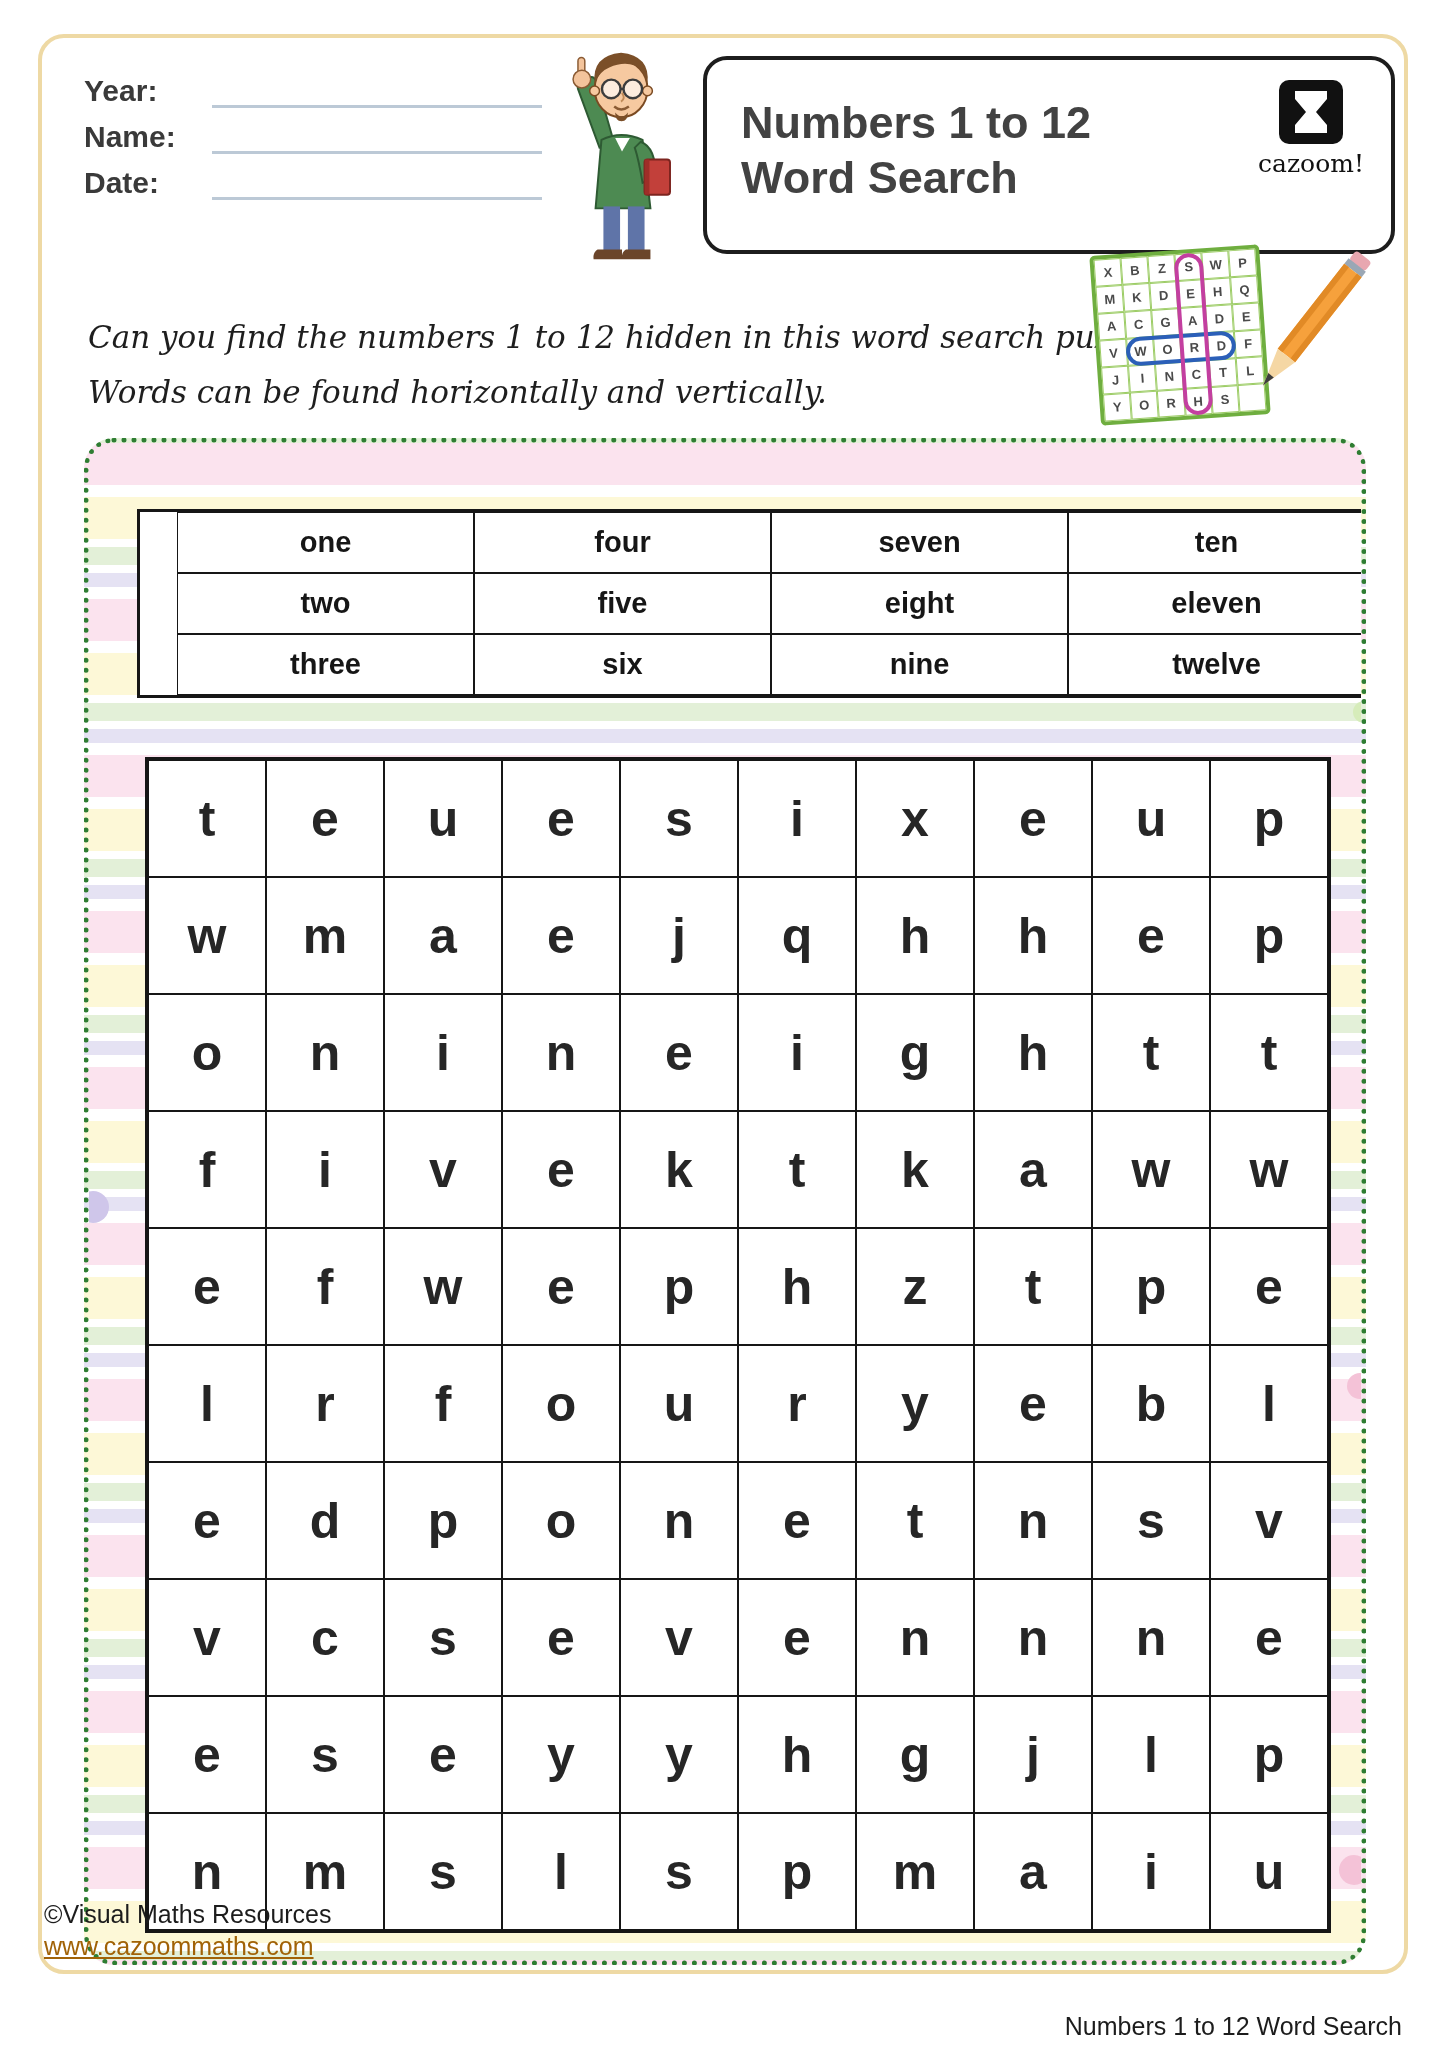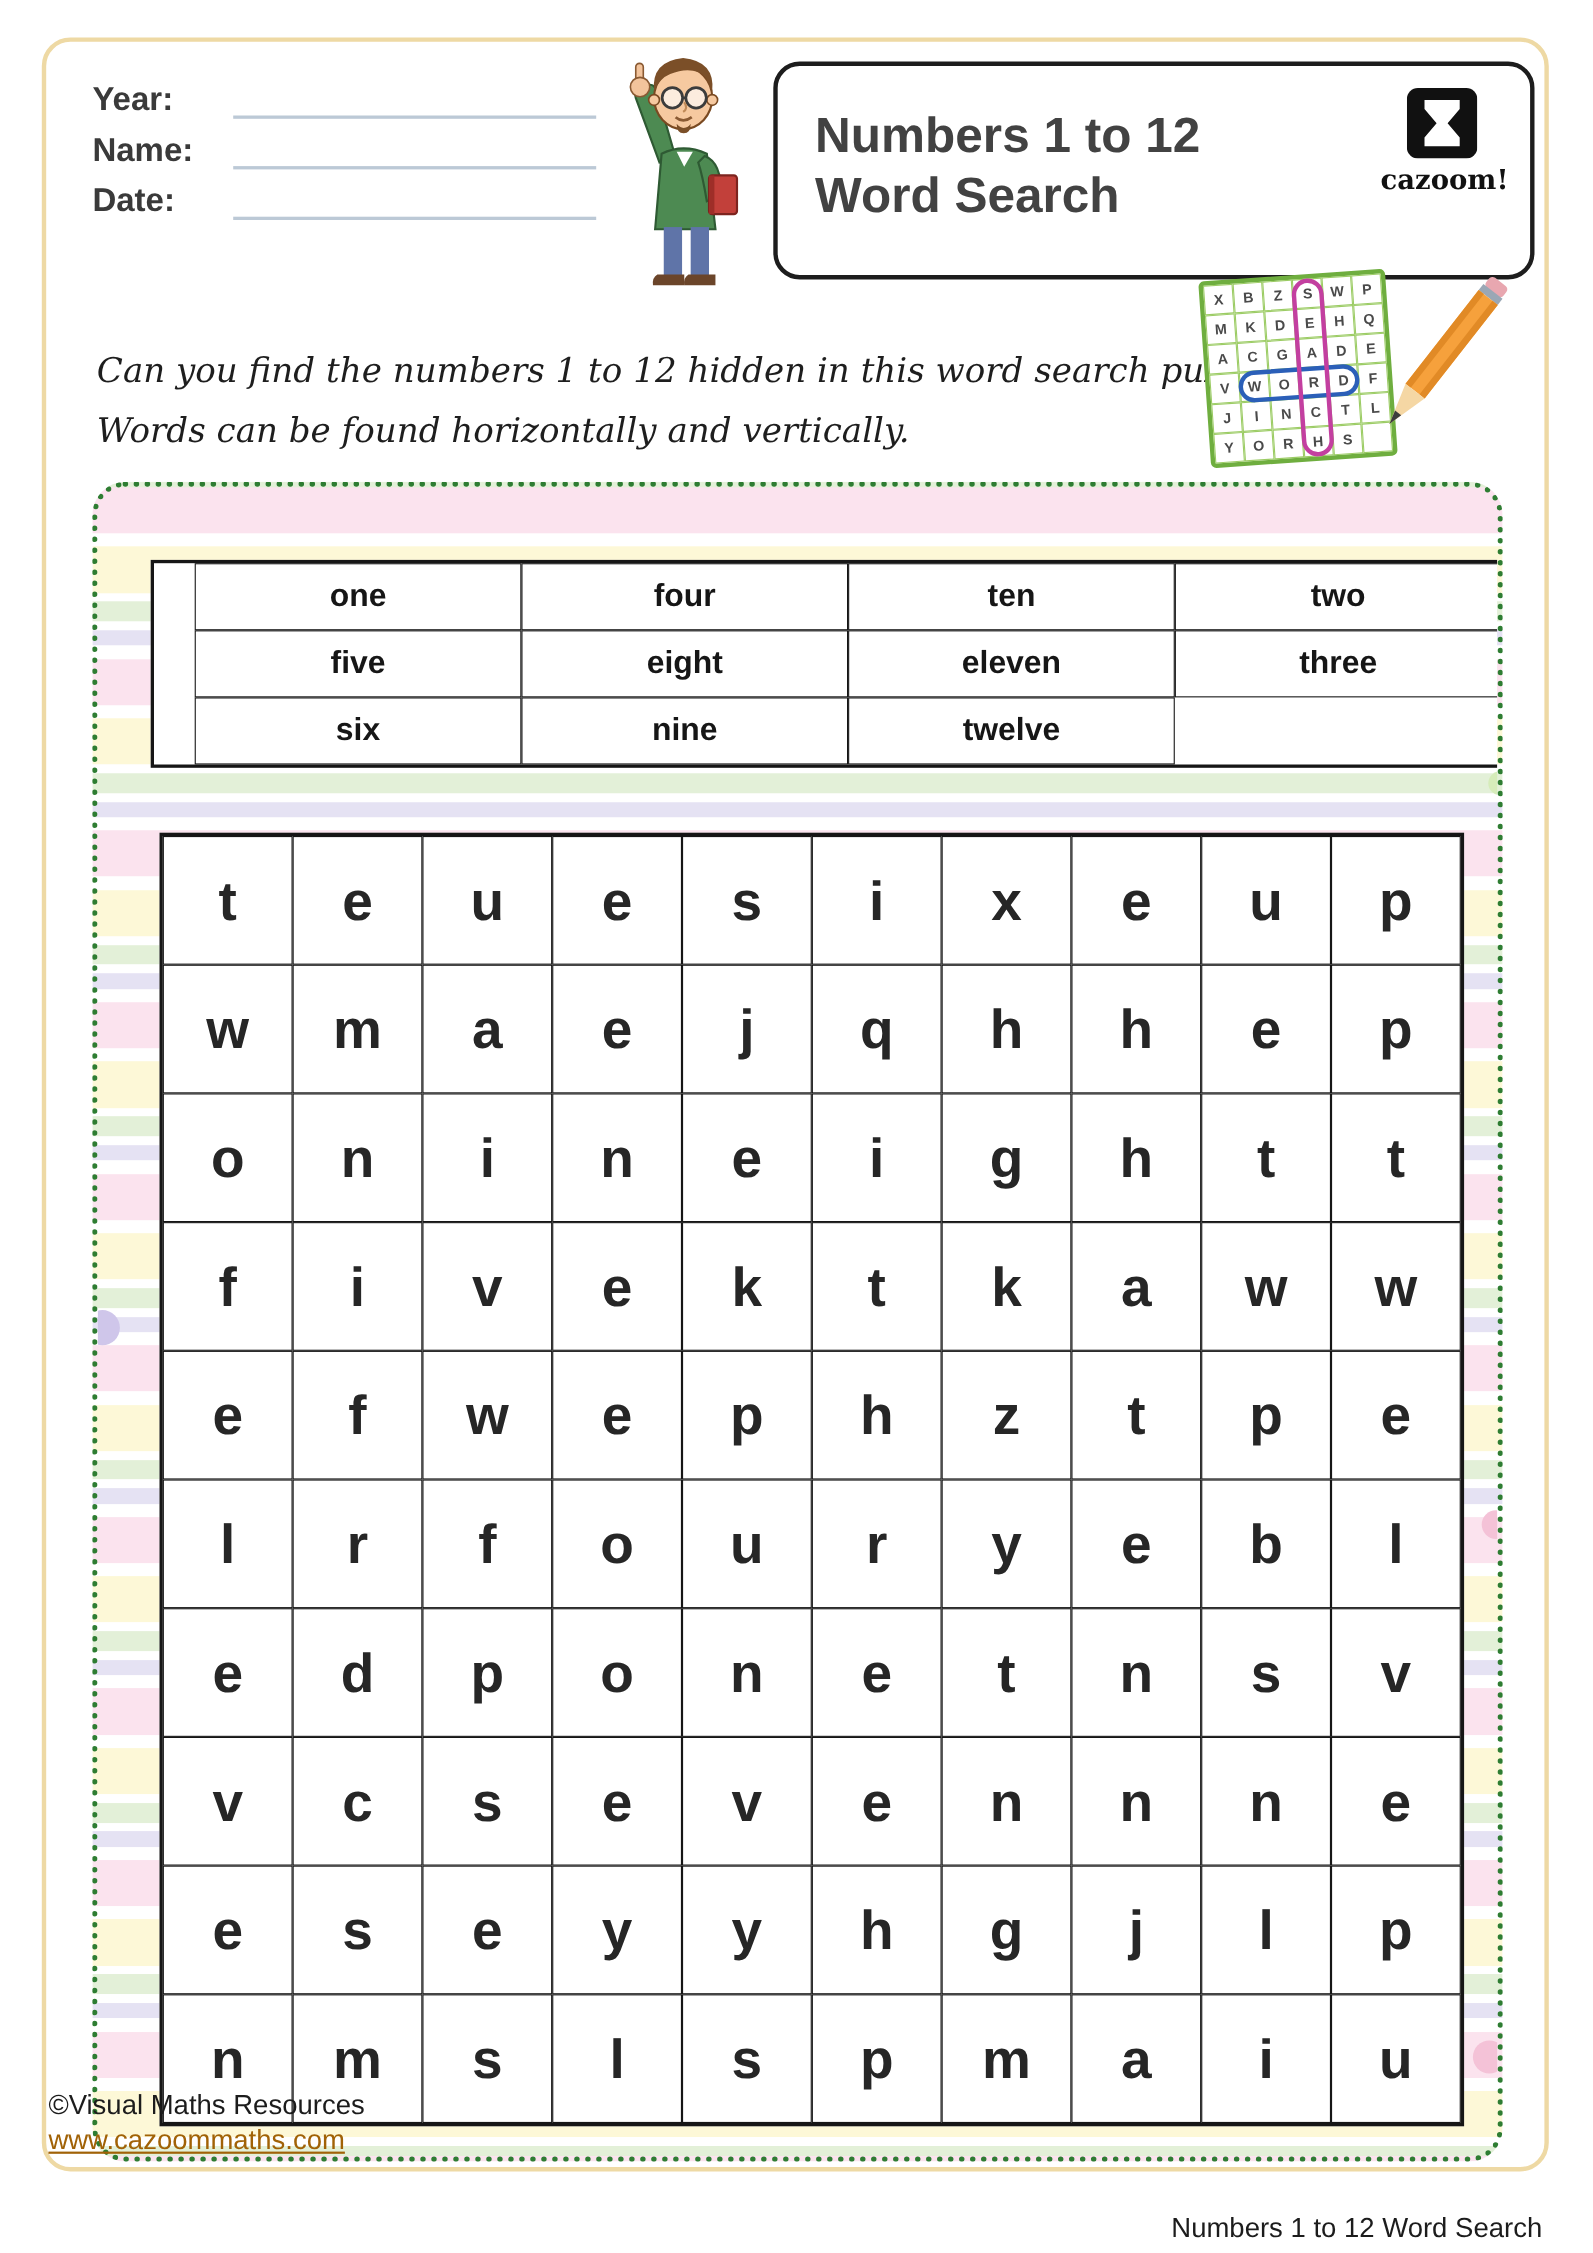--- a/index.html
+++ b/index.html
@@ -13,21 +13,21 @@
   .field-line{flex:0 0 330px;height:34px;border-bottom:3px solid #bcc9d6;}
 
   
   .teacher{position:absolute;left:553px;top:38px;width:140px;height:235px;}
 
   
   .title-box{position:absolute;left:703px;top:56px;width:692px;height:198px;background:#fff;border:4px solid #1d1d1d;border-radius:24px;box-sizing:border-box;}
   .title-text{position:absolute;left:34px;top:36px;font-size:45px;font-weight:bold;color:#424242;line-height:1.22;}
   .logo{position:absolute;right:24px;top:20px;width:112px;text-align:center;}
   .logo-mark{width:64px;height:64px;margin:0 auto;}
-  .logo-text{font-family:"DejaVu Serif",serif;font-weight:bold;font-size:25px;color:#111;margin-top:5px;}
+  .logo-text{font-family:"DejaVu Serif",serif;font-weight:normal;font-size:25px;color:#111;margin-top:5px;}
 
   
   .decoration{position:absolute;left:1095px;top:242px;width:300px;height:220px;z-index:6;}
   .mini-grid{position:absolute;left:0;top:8px;display:grid;grid-template-columns:repeat(6,27px);grid-auto-rows:27px;border:4px solid #6fae3f;border-radius:5px;background:#fff;transform:rotate(-4deg);}
   .mini-cell{display:flex;align-items:center;justify-content:center;border:1px solid #9ccc65;font-size:13px;font-weight:bold;color:#4a4a4a;box-sizing:border-box;}
   .capsule-h{position:absolute;left:26px;top:80px;width:110px;height:29px;border:4px solid #2b5fb8;border-radius:16px;box-sizing:border-box;}
   .capsule-v{position:absolute;left:80px;top:0px;width:29px;height:162px;border:4px solid #c33fa0;border-radius:16px;box-sizing:border-box;}
   .pencil{position:absolute;left:192px;top:-10px;width:46px;height:190px;transform:rotate(38deg);}
 
   
@@ -181,20 +181,21 @@
   <div class="puzzle-panel">
     <div class="dot" style="left:88px;top:92px;width:26px;height:26px;background:#b2d88e;"></div>
     <div class="dot" style="left:-12px;top:748px;width:32px;height:32px;background:#cfc6ea;"></div>
     <div class="dot" style="left:1264px;top:258px;width:22px;height:22px;background:#d6ecba;"></div>
     <div class="dot" style="left:1258px;top:930px;width:26px;height:26px;background:#f4c2d7;"></div>
     <div class="dot" style="left:1250px;top:1412px;width:30px;height:30px;background:#f4c2d7;"></div>
 
     <div class="word-list-table">
         <div class="wl-cell">one</div>
         <div class="wl-cell">four</div>
+        <div class="wl-cell">seven</div>
         <div class="wl-cell">ten</div>
         <div class="wl-cell">two</div>
         <div class="wl-cell">five</div>
         <div class="wl-cell">eight</div>
         <div class="wl-cell">eleven</div>
         <div class="wl-cell">three</div>
         <div class="wl-cell">six</div>
         <div class="wl-cell">nine</div>
         <div class="wl-cell">twelve</div>
       </div>

